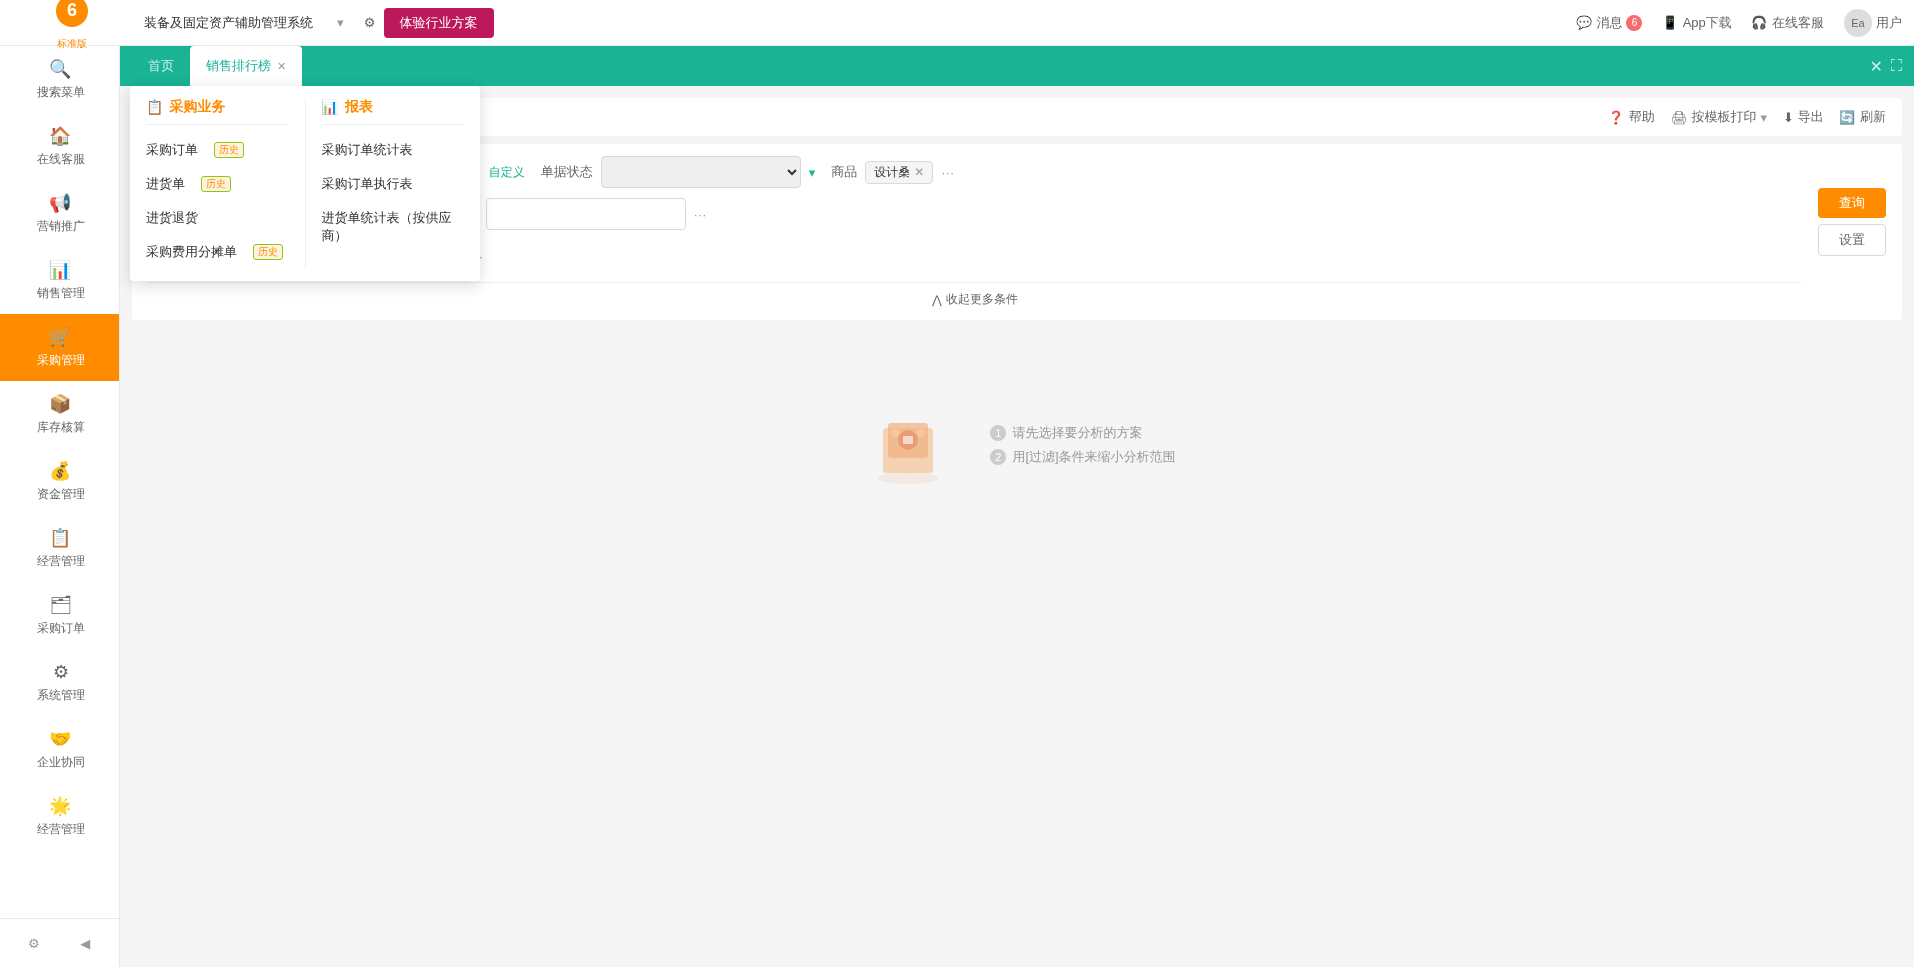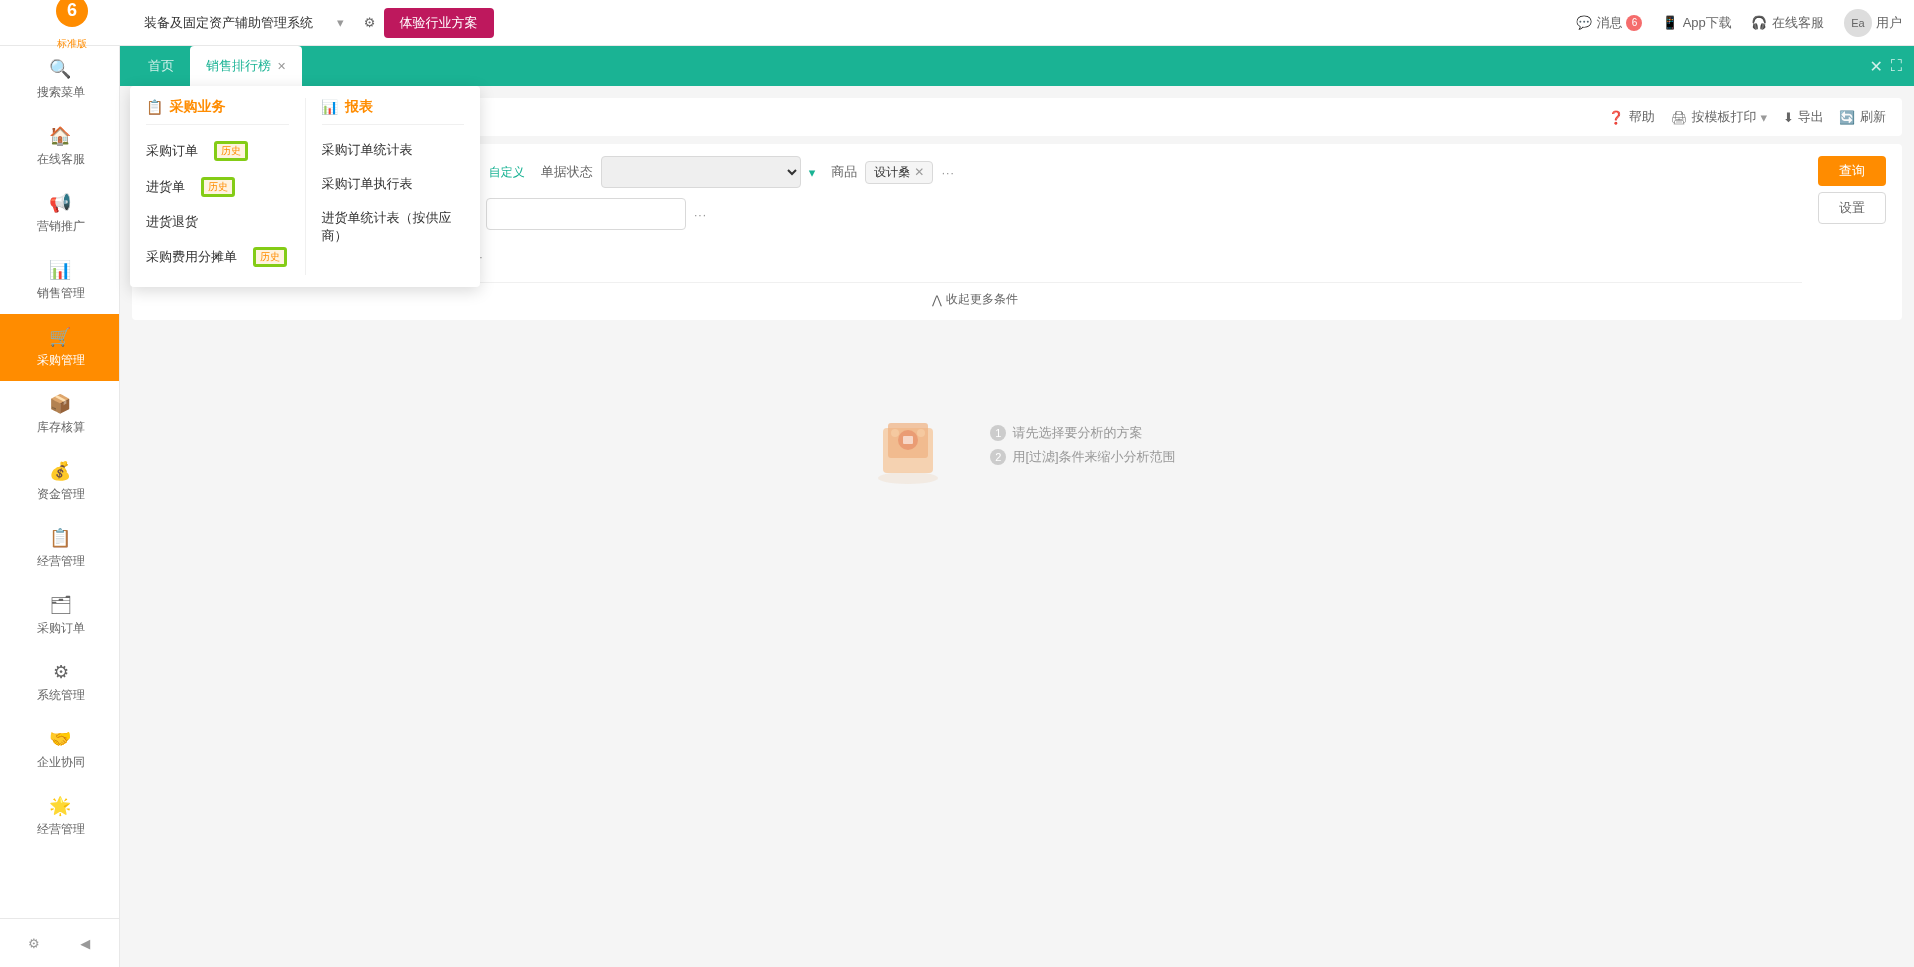--- a/index.html
+++ b/index.html
@@ -69,25 +69,25 @@
     .tip-num { width: 16px; height: 16px; background: #ccc; border-radius: 50%; display: flex; align-items: center; justify-content: center; font-size: 11px; color: white; }
 
     
     .dropdown-overlay { position: fixed; top: 0; left: 0; right: 0; bottom: 0; z-index: 200; }
     .dropdown-menu { position: fixed; top: 86px; left: 130px; background: white; border-radius: 4px; box-shadow: 0 4px 16px rgba(0,0,0,0.15); width: 350px; z-index: 300; padding: 12px 0; }
     .dropdown-sections { display: flex; gap: 0; }
     .dropdown-section { flex: 1; padding: 0 16px; }
     .dropdown-section-title { display: flex; align-items: center; gap: 6px; color: #ff8c00; font-size: 14px; font-weight: bold; padding-bottom: 8px; border-bottom: 1px solid #f0f0f0; margin-bottom: 8px; }
     .dropdown-divider-v { width: 1px; background: #f0f0f0; margin: 0; }
     .dropdown-item { display: flex; align-items: center; gap: 16px; padding: 8px 0; cursor: pointer; color: #333; font-size: 13px; }
-    .hist-badge { background: #fff3e0; color: #ff8c00; border: 3px solid #84cc16; border-radius: 3px; font-size: 10px; padding: 0 4px; }
+    .hist-badge { background: #fff3e0; color: #ff8c00; border: 1px solid #84cc16; border-radius: 3px; font-size: 10px; padding: 0 4px; }
 
     .filter-section { display: flex; gap: 16px; align-items: flex-start; justify-content: space-between; }
     .filter-main { flex: 1; }
-    .filter-action { display: flex; flex-direction: column; gap: 6px; }
+    .filter-action { display: flex; flex-direction: column; gap: 6px; margin-top: 32px; }
   </style>
 </head>
 <body>
 
 <div class="topbar">
   <div class="topbar-logo">
     <div class="logo-icon">6</div>
     <div class="logo-text">标准版</div>
   </div>
   <div class="topbar-system">

